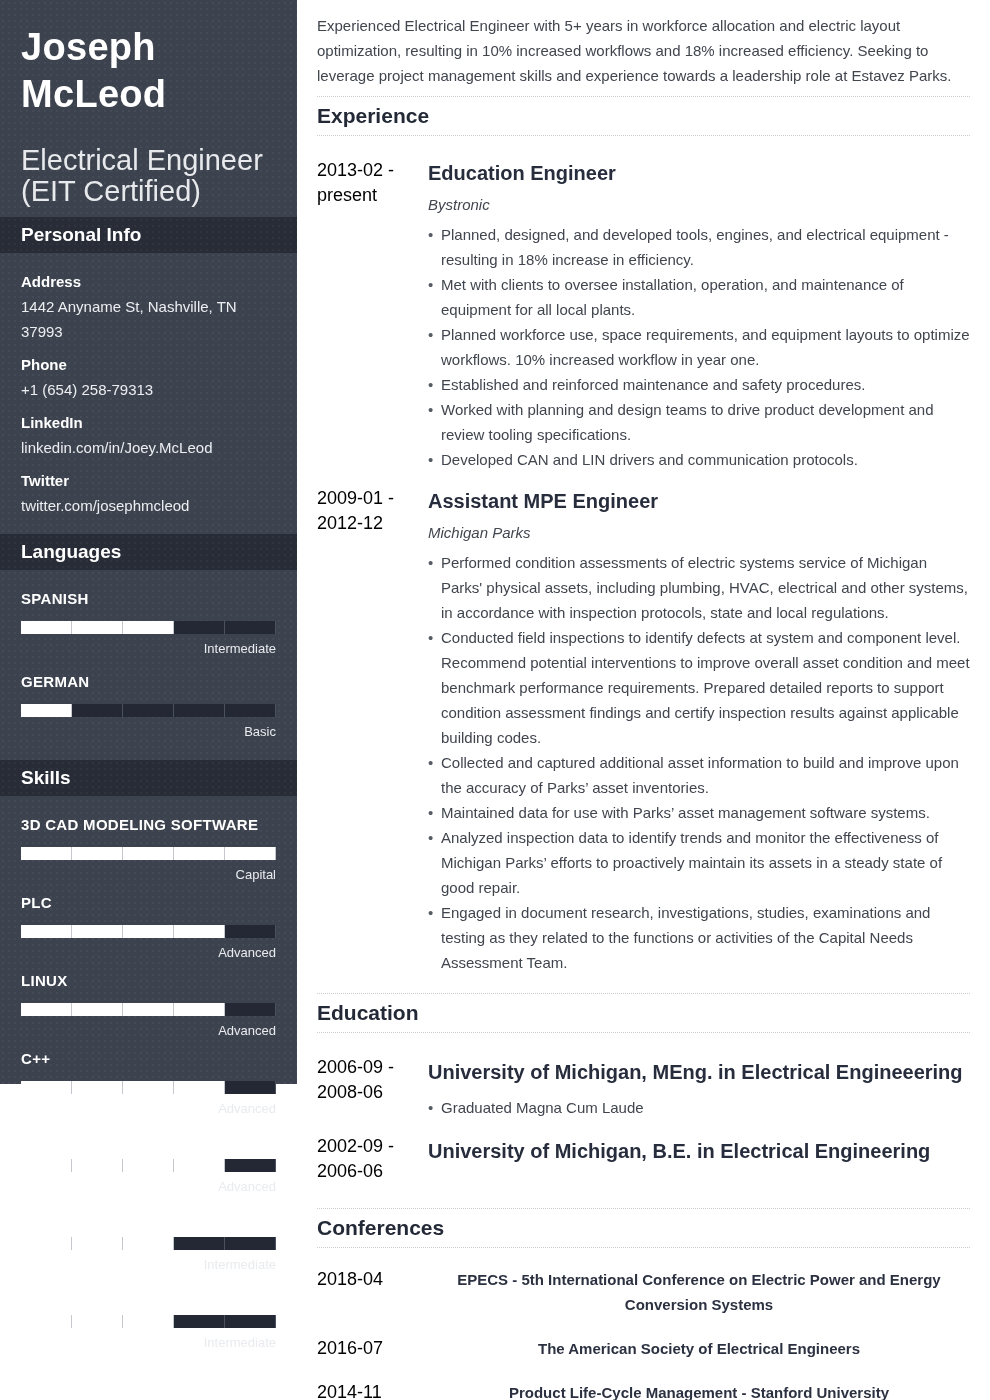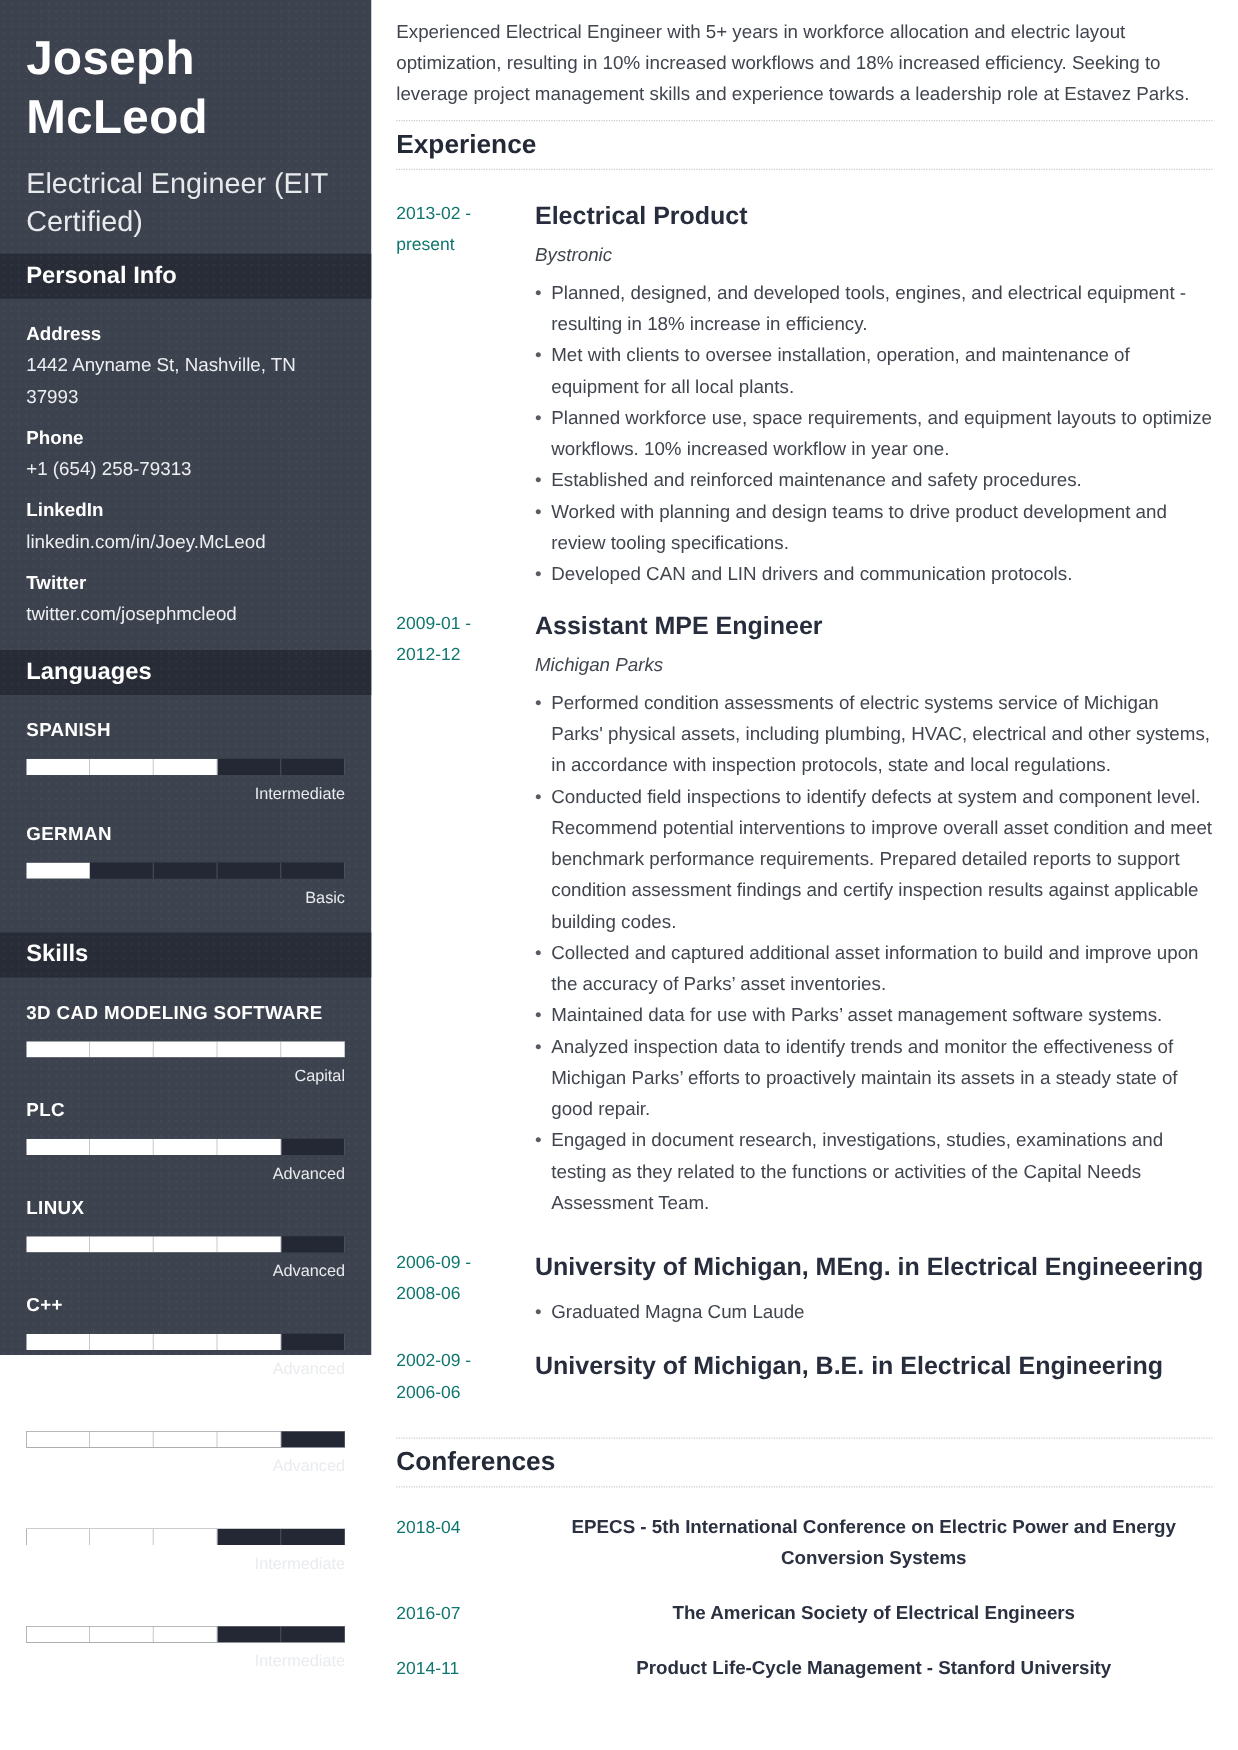--- a/index.html
+++ b/index.html
@@ -14,21 +14,21 @@
   
   .sidebar {
     width: 297px; min-width: 297px; height: 1084px;
     background-color: var(--sidebar-bg, #3d434e);
     background-image: radial-gradient(rgba(255,255,255,0.045) 1px, transparent 1.2px);
     background-size: 6px 6px;
     color: #ffffff;
   }
   .sidebar-head { padding: 24px 21px 10px 21px; }
   .cand-name { font-size: 38px; font-weight: bold; line-height: 47px; color: #ffffff; letter-spacing: 0.3px; }
-  .cand-title { margin-top: 13px; font-size: 23px; line-height: 31px; color: #e7e9ec; font-weight: 400; }
+  .cand-title { margin-top: 27px; font-size: 29px; line-height: 31px; color: #e7e9ec; font-weight: 400; }
 
   .band {
     background-color: var(--band-bg, #272c37);
     background-image: radial-gradient(rgba(255,255,255,0.04) 1px, transparent 1.2px);
     background-size: 6px 6px;
     padding: 7px 21px;
     font-size: 19px; font-weight: bold; line-height: 22px; color: #ffffff;
   }
 
   .side-content { padding: 16px 21px 8px 21px; }
@@ -58,21 +58,21 @@
     border-top: 1px dotted #c9ccd2;
     border-bottom: 1px dotted #c9ccd2;
     padding: 6px 0;
   }
   .section-head h2 { font-size: 21px; font-weight: bold; line-height: 26px; color: #232936; }
   .sh-edu { margin-top: 18px; }
   .sh-conf { margin-top: 24px; }
 
   .entry { display: flex; margin-top: 22px; }
   .entry + .entry { margin-top: 14px; }
-  .entry-dates { width: 111px; min-width: 111px; font-size: 14px; line-height: 25px; color: #0f766e; }
+  .entry-dates { width: 111px; min-width: 111px; font-size: 18px; line-height: 25px; color: #000000; }
   .entry-body { flex: 1; }
   .entry-title { font-size: 20px; font-weight: bold; line-height: 30px; color: #272d3c; }
   .edu .entry-title { line-height: 35px; }
   .entry-company { margin-top: 4px; font-size: 15px; font-style: italic; line-height: 25px; color: #41464f; }
   .bullets { list-style: none; margin-top: 5px; }
   .bullets li { position: relative; padding-left: 13px; font-size: 15px; line-height: 25px; color: #40454e; }
   .bullets li::before { content: "\2022"; position: absolute; left: 0; top: 0; color: #565b64; }
 
   .conf-entry { display: flex; margin-top: 19px; }
   .conf-entry .entry-title { font-size: 15px; line-height: 25px; color: #2b3140; text-align: center; }
@@ -193,21 +193,21 @@
   <div class="section-head">
     <h2>Experience</h2>
   </div>
   <div id="experience-entries">
       <div class="entry exp">
         <div class="entry-dates">
           <div class="date-line">2013-02 -</div>
           <div class="date-line">present</div>
         </div>
         <div class="entry-body">
-          <h3 class="entry-title">Electrical Product</h3>
+          <h3 class="entry-title">Education Engineer</h3>
           <div class="entry-company">Bystronic</div>
           <ul class="bullets">
             <li class="bullet">Planned, designed, and developed tools, engines, and electrical equipment - resulting in 18% increase in efficiency.</li>
             <li class="bullet">Met with clients to oversee installation, operation, and maintenance of equipment for all local plants.</li>
             <li class="bullet">Planned workforce use, space requirements, and equipment layouts to optimize workflows. 10% increased workflow in year one.</li>
             <li class="bullet">Established and reinforced maintenance and safety procedures.</li>
             <li class="bullet">Worked with planning and design teams to drive product development and review tooling specifications.</li>
             <li class="bullet">Developed CAN and LIN drivers and communication protocols.</li>
           </ul>
         </div>
@@ -225,20 +225,23 @@
             <li class="bullet">Conducted field inspections to identify defects at system and component level. Recommend potential interventions to improve overall asset condition and meet benchmark performance requirements. Prepared detailed reports to support condition assessment findings and certify inspection results against applicable building codes.</li>
             <li class="bullet">Collected and captured additional asset information to build and improve upon the accuracy of Parks’ asset inventories.</li>
             <li class="bullet">Maintained data for use with Parks’ asset management software systems.</li>
             <li class="bullet">Analyzed inspection data to identify trends and monitor the effectiveness of Michigan Parks’ efforts to proactively maintain its assets in a steady state of good repair.</li>
             <li class="bullet">Engaged in document research, investigations, studies, examinations and testing as they related to the functions or activities of the Capital Needs Assessment Team.</li>
           </ul>
         </div>
       </div>
     </div>
 
+  <div class="section-head sh-edu">
+    <h2>Education</h2>
+  </div>
   <div id="education-entries">
       <div class="entry edu">
         <div class="entry-dates">
           <div class="date-line">2006-09 -</div>
           <div class="date-line">2008-06</div>
         </div>
         <div class="entry-body">
           <h3 class="entry-title">University of Michigan, MEng. in Electrical Engineeering</h3>
           <ul class="bullets">
             <li class="bullet">Graduated Magna Cum Laude</li>

